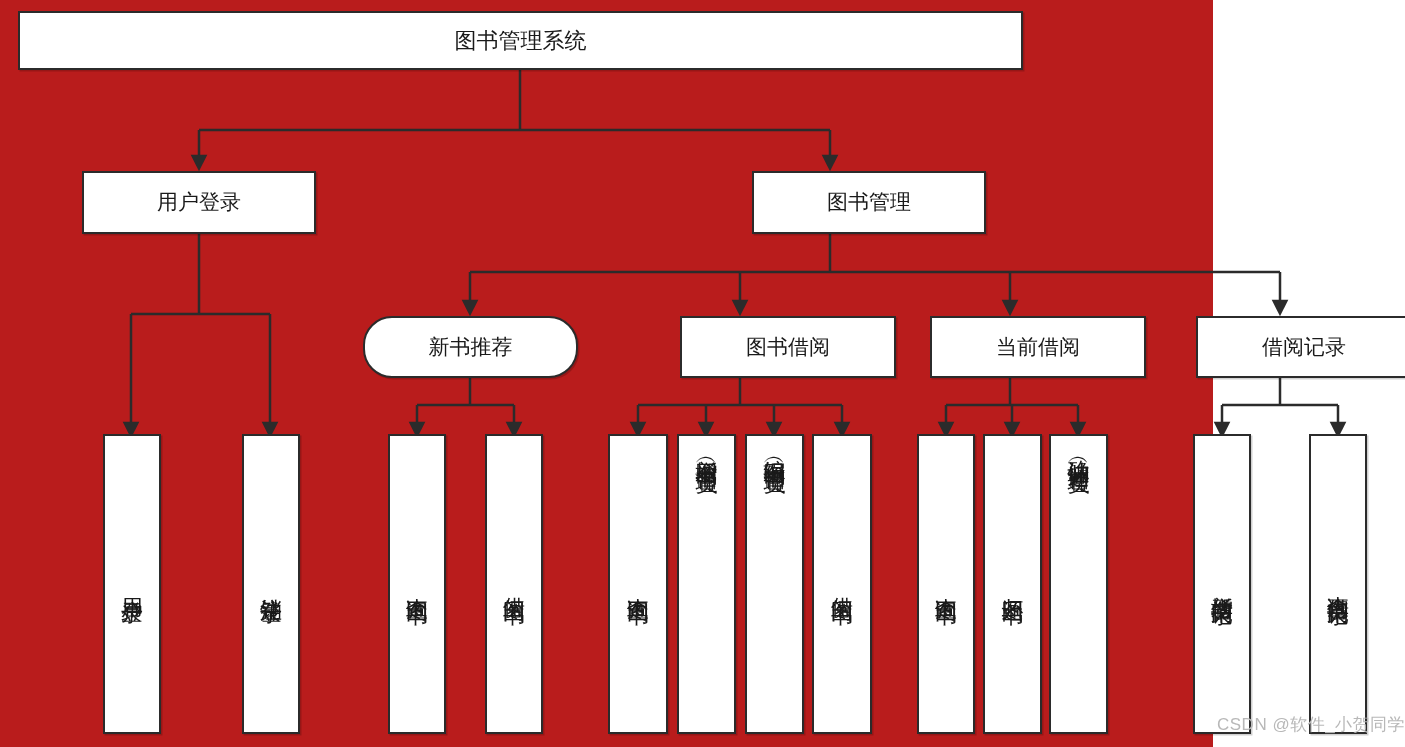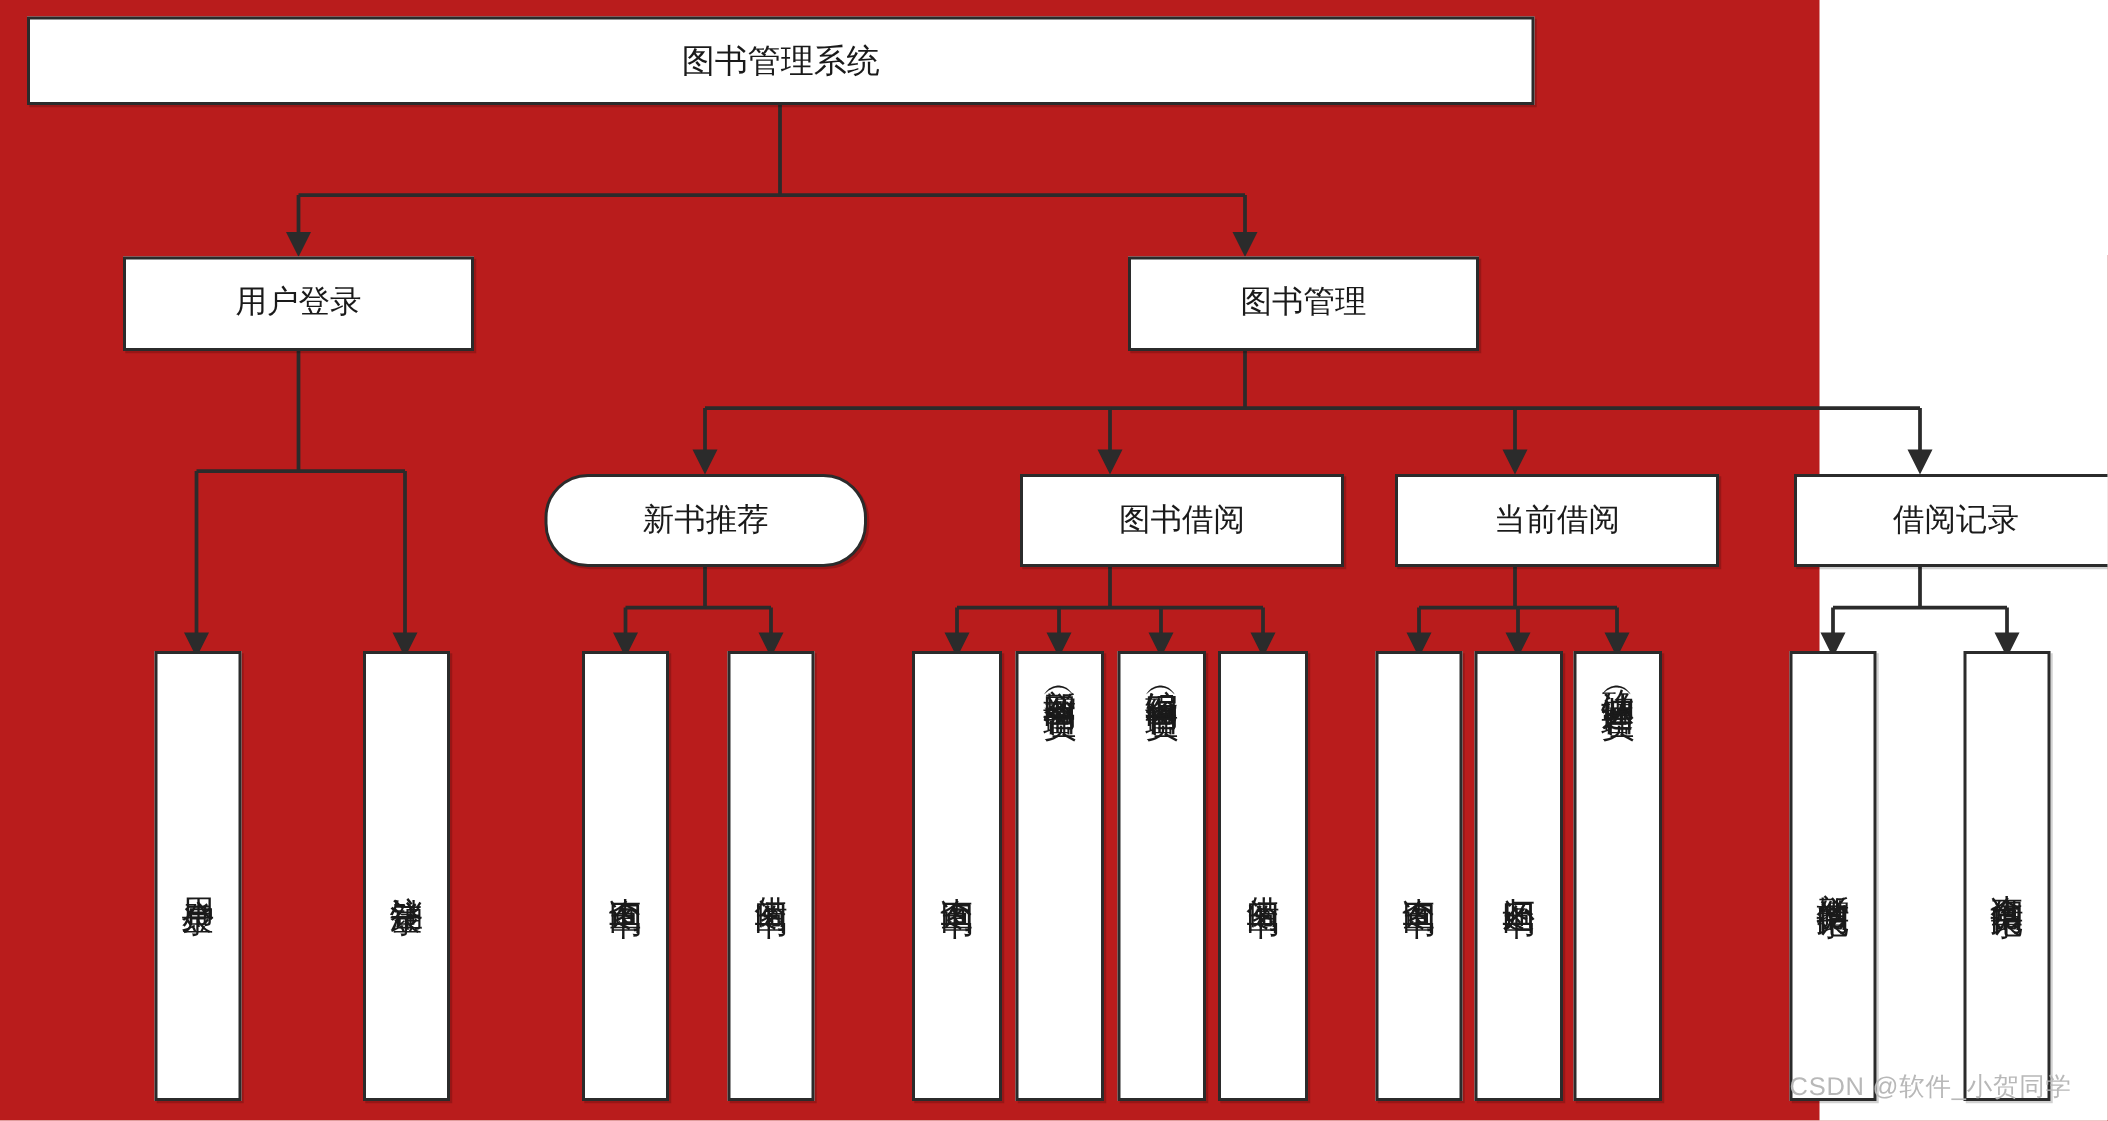--- a/index.html
+++ b/index.html
@@ -69,20 +69,21 @@
   .watermark {
     position: absolute;
     left: 1193px;
     top: 713px;
     font-size: 17px;
     color: #b8b8b8;
     font-family: "Liberation Sans", sans-serif;
     white-space: nowrap;
     letter-spacing: 0.5px;
     pointer-events: none;
+    padding-left: 24px;
   }
 </style>
 </head>
 <body>
 
 <div id="diagram-root">
 
   <svg class="diagram-canvas" viewBox="0 0 1405 747" xmlns="http://www.w3.org/2000/svg">
     <defs>
       <marker id="arrow" viewBox="0 0 12 12" refX="6" refY="6" markerWidth="8" markerHeight="8" orient="auto-start-reverse">

